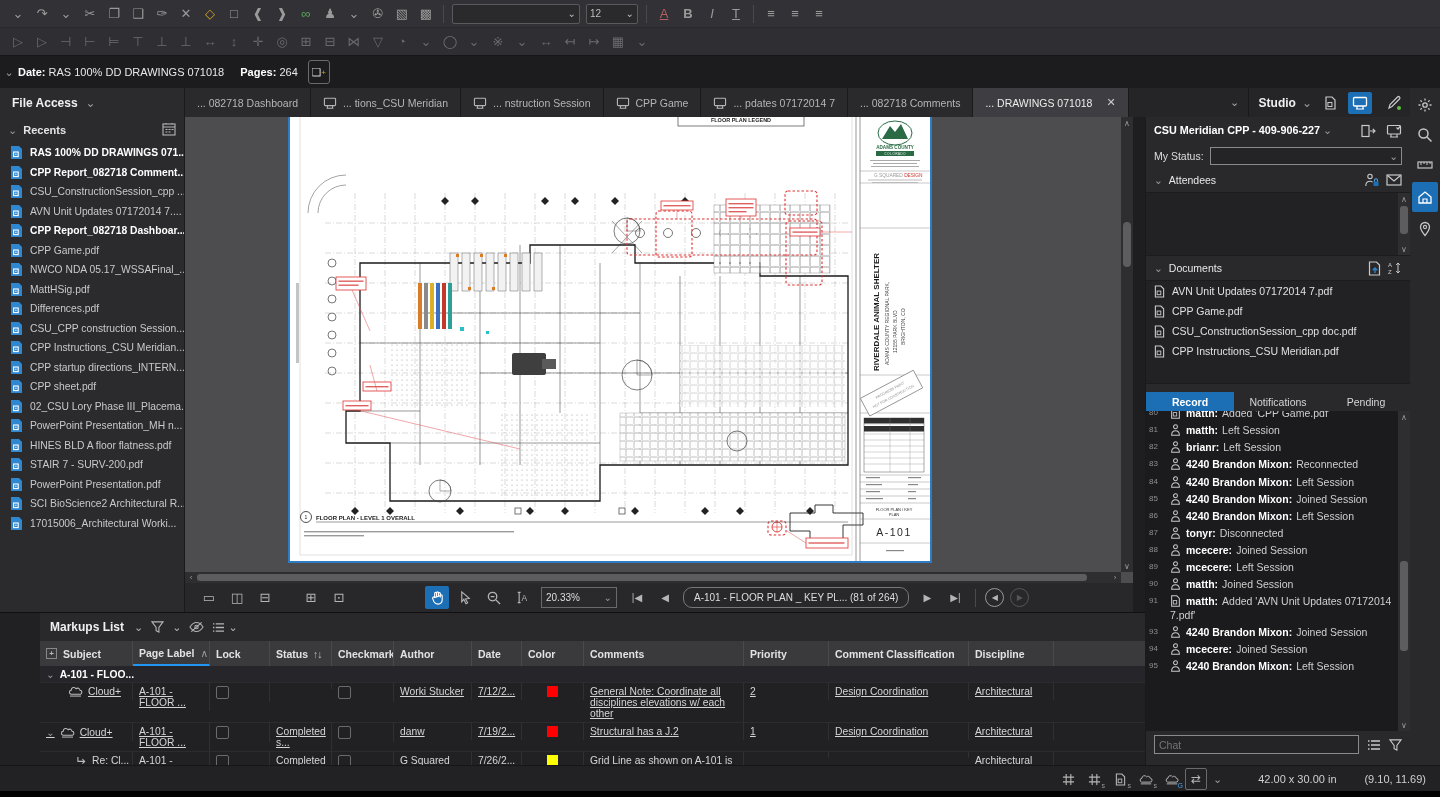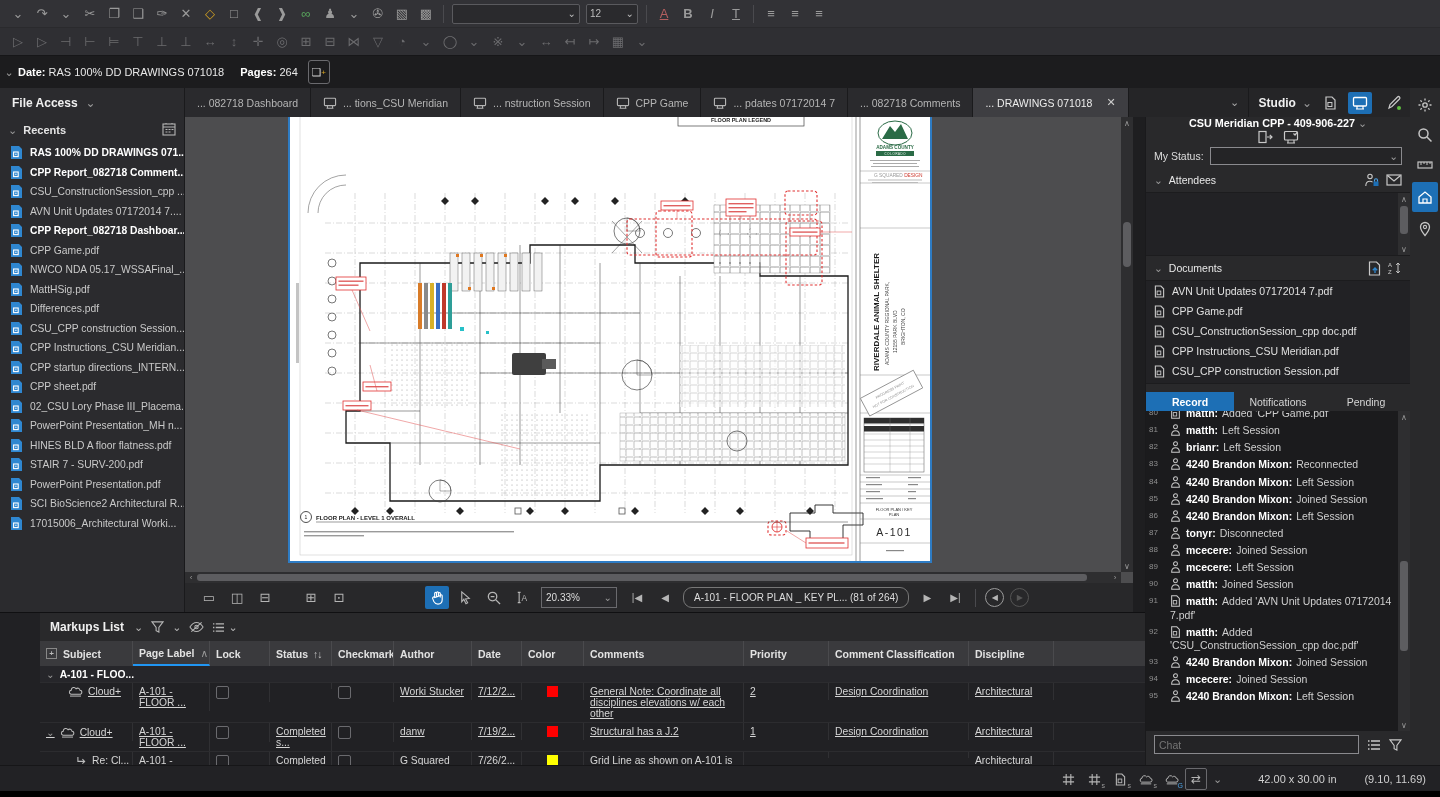--- a/index.html
+++ b/index.html
@@ -74,21 +74,21 @@
   .mrow .mc{border-right:1px solid #303033;padding-top:3px;padding-bottom:3px;align-items:flex-start;white-space:normal;height:auto;}
   .grouprow{height:16px;display:flex;align-items:center;padding-left:6px;color:#fff;font-weight:bold;background:#26262a;border-bottom:1px solid #2c2c2f;}
   .cb{width:11px;height:11px;border:1px solid #6a6a6e;border-radius:2px;display:inline-block;}
   .swatch{width:11px;height:11px;display:inline-block;}
   .subj{display:flex;gap:5px;align-items:center;white-space:nowrap;}
   .indent1{padding-left:22px;}.indent2{padding-left:30px;}
   .mk-vscroll{position:absolute;right:0;top:28px;width:12px;height:125px;background:#2e2e30;}
   
   .rightpanel{top:117px;left:1145px;width:265px;height:648px;background:#29292b;box-sizing:border-box;border-left:1px solid #1a1a1c;overflow:hidden;font-size:10.5px;}
   .rp-row{display:flex;align-items:center;padding:0 8px;}
-  .rp-session{height:27px;color:#fff;font-weight:bold;font-size:10.8px;justify-content:space-between;flex-direction:column;}
+  .rp-session{height:27px;color:#fff;font-weight:bold;font-size:10.8px;justify-content:space-between;}
   .rp-status{height:24px;gap:6px;color:#ddd;}
   .statusdrop{flex:1;height:16px;border:1px solid #8a8a8e;background:#242426;display:flex;justify-content:flex-end;align-items:center;color:#9a9a9a;padding-right:3px;}
   .sec-head{height:24px;display:flex;align-items:center;padding:0 8px;color:#e8e8e8;gap:6px;}
   .sec-head .t{flex:1;}
   .list-dark{background:#222225;border-top:1px solid #1c1c1e;border-bottom:1px solid #1c1c1e;position:relative;}
   .att-row{display:flex;align-items:flex-start;height:20px;padding:0 8px;gap:22px;color:#ddd;flex-direction:column;}
   .att-name{width:108px;white-space:nowrap;overflow:hidden;}
   .att-row.bold .att-name{font-weight:bold;color:#fff;font-size:11px;}
   .att-status{flex:1;color:#cfcfcf;white-space:nowrap;overflow:hidden;}
   .doc-row{display:flex;align-items:center;height:20px;padding:0 8px;gap:7px;color:#e0e0e0;white-space:nowrap;overflow:hidden;}
@@ -1040,26 +1040,20 @@
           <span>CSU_ConstructionSession_cpp doc.pdf</span>
         </div>
 
         <div class="doc-row">
           <svg class="i" style="width:11px;height:13px;color:#c9c9c9">
             <use href="#sym-doc"></use>
           </svg>
           <span>CPP Instructions_CSU Meridian.pdf</span>
         </div>
 
-        <div class="doc-row">
-          <svg class="i" style="width:11px;height:13px;color:#c9c9c9">
-            <use href="#sym-doc"></use>
-          </svg>
-          <span>CSU_CPP construction Session.pdf</span>
-        </div>
 
     </div>
     <div class="rp-tabs">
       <div class="rp-tab active">Record</div>
       <div class="rp-tab">Notifications</div>
       <div class="rp-tab">Pending</div>
     </div>
     <div class="record">
       <div style="margin-top:-6px">
 
@@ -1128,25 +1122,20 @@
               <use href="#sym-person"></use>
             </svg><span class="u">matth:</span><span class="a">Joined Session</span>
           </div>
 
           <div class="rec t-doc">
             <span class="num">91</span><svg class="i ic-doc" style="color:#c9c9c9">
               <use href="#sym-doc"></use>
             </svg><span class="u">matth:</span><span class="a">Added 'AVN Unit Updates 07172014 7.pdf'</span>
           </div>
 
-          <div class="rec t-doc">
-            <span class="num">92</span><svg class="i ic-doc" style="color:#c9c9c9">
-              <use href="#sym-doc"></use>
-            </svg><span class="u">matth:</span><span class="a">Added 'CSU_ConstructionSession_cpp doc.pdf'</span>
-          </div>
 
           <div class="rec t-person">
             <span class="num">93</span><svg class="i ic-person" style="color:#c9c9c9">
               <use href="#sym-person"></use>
             </svg><span class="u">4240 Brandon Mixon:</span><span class="a">Joined Session</span>
           </div>
 
           <div class="rec t-person">
             <span class="num">94</span><svg class="i ic-person" style="color:#c9c9c9">
               <use href="#sym-person"></use>

